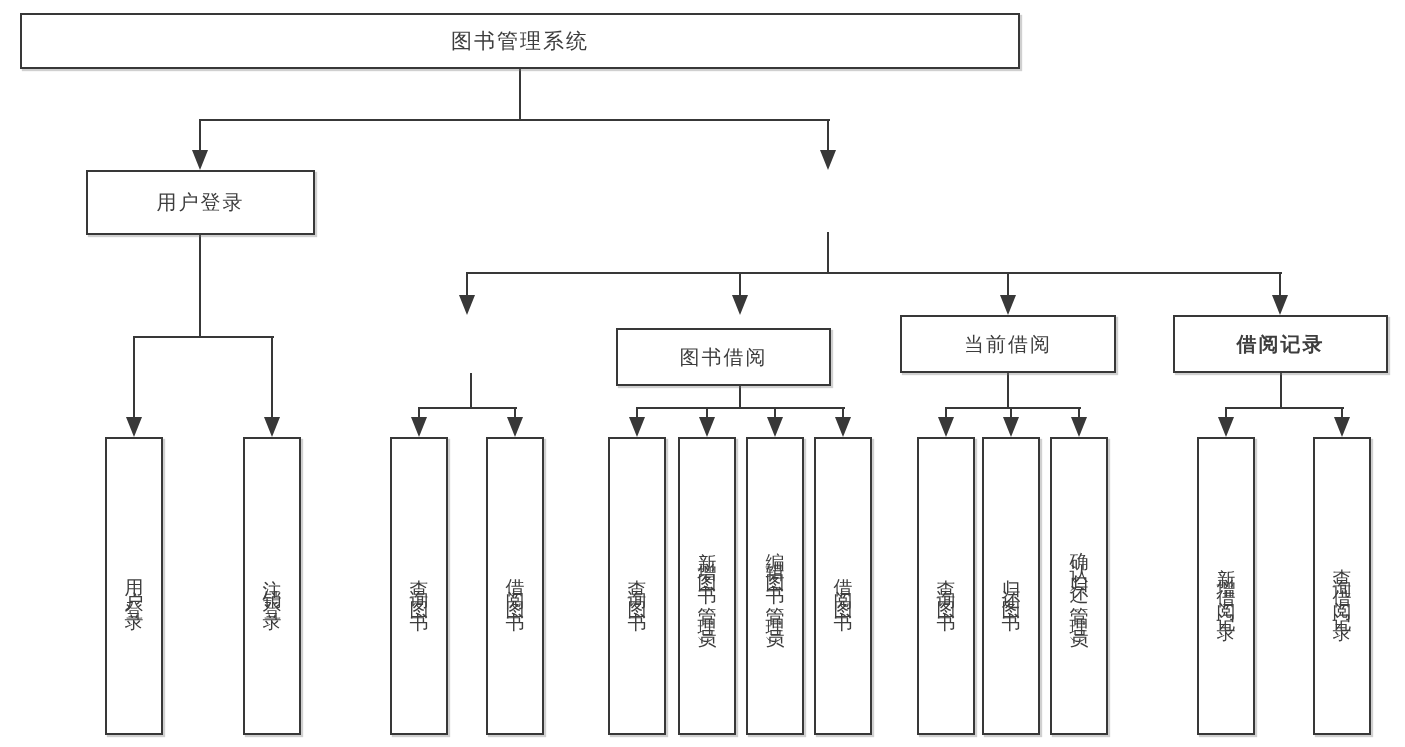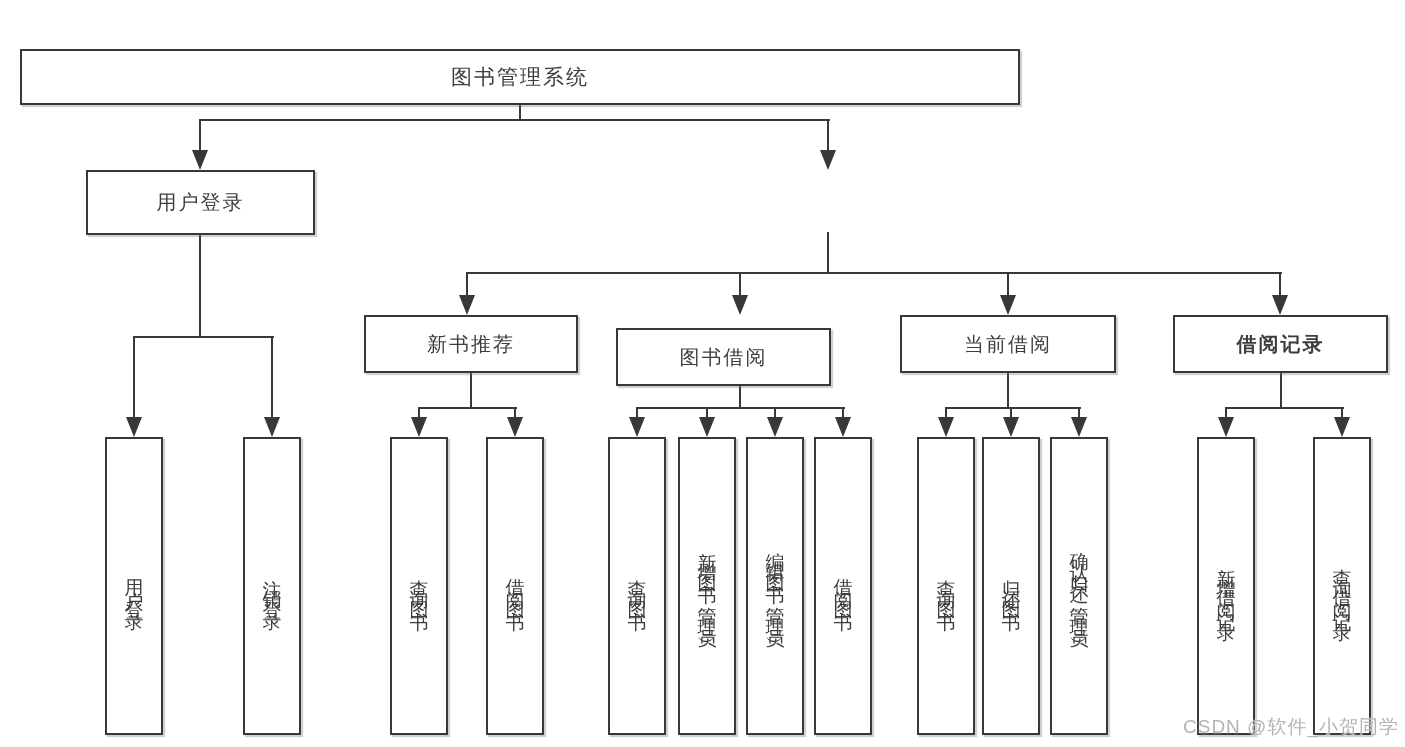--- a/index.html
+++ b/index.html
@@ -19,21 +19,21 @@
     background: #ffffff;
     box-shadow: 2px 2px 1px rgba(120,120,120,0.35);
     display: flex;
     align-items: center;
     justify-content: center;
     font-size: 20px;
     color: #3d3d3d;
     letter-spacing: 2px;
     z-index: 2;
   }
-  .node.title { font-size: 21px; margin-top: 36px; }
+  .node.title { font-size: 21px; }
   
   .vnode {
     position: absolute;
     box-sizing: border-box;
     border: 2px solid #383838;
     background: #ffffff;
     box-shadow: 2px 2px 1px rgba(120,120,120,0.35);
     width: 58px;
     top: 437px;
     height: 298px;
@@ -78,23 +78,20 @@
 
   <div class="node title" style="left:20px; top:13px; width:1000px; height:56px;">
     <span>图书管理系统</span>
   </div>
 
   <div class="node" style="left:86px; top:170px; width:229px; height:65px;">
     <span>用户登录</span>
   </div>
 
 
-  <div class="node" style="left:364px; top:315px; width:214px; height:58px;">
-    <span>新书推荐</span>
-  </div>
 
   <div class="node" style="left:616px; top:315px; width:215px; height:58px;margin-top:13px;">
     <span>图书借阅</span>
   </div>
 
   <div class="node" style="left:900px; top:315px; width:216px; height:58px;justify-content:center;">
     <span>当前借阅</span>
   </div>
 
   <div class="node" style="left:1173px; top:315px; width:215px; height:58px;font-weight:bold;">
@@ -197,15 +194,14 @@
   <div class="line" style="left:1078px; top:407px; width:2px; height:14px;"></div>
   <div class="arrow" style="left:1071px; top:417px;"></div>
 
   <div class="line" style="left:1280px; top:373px; width:2px; height:36px;"></div>
   <div class="line" style="left:1225px; top:407px; width:119px; height:2px;"></div>
   <div class="line" style="left:1225px; top:407px; width:2px; height:14px;"></div>
   <div class="arrow" style="left:1218px; top:417px;"></div>
   <div class="line" style="left:1341px; top:407px; width:2px; height:14px;"></div>
   <div class="arrow" style="left:1334px; top:417px;"></div>
 
-  <div class="watermark">CSDN @软件_小贺同学</div>
 
 </div>
 
 </body></html>

